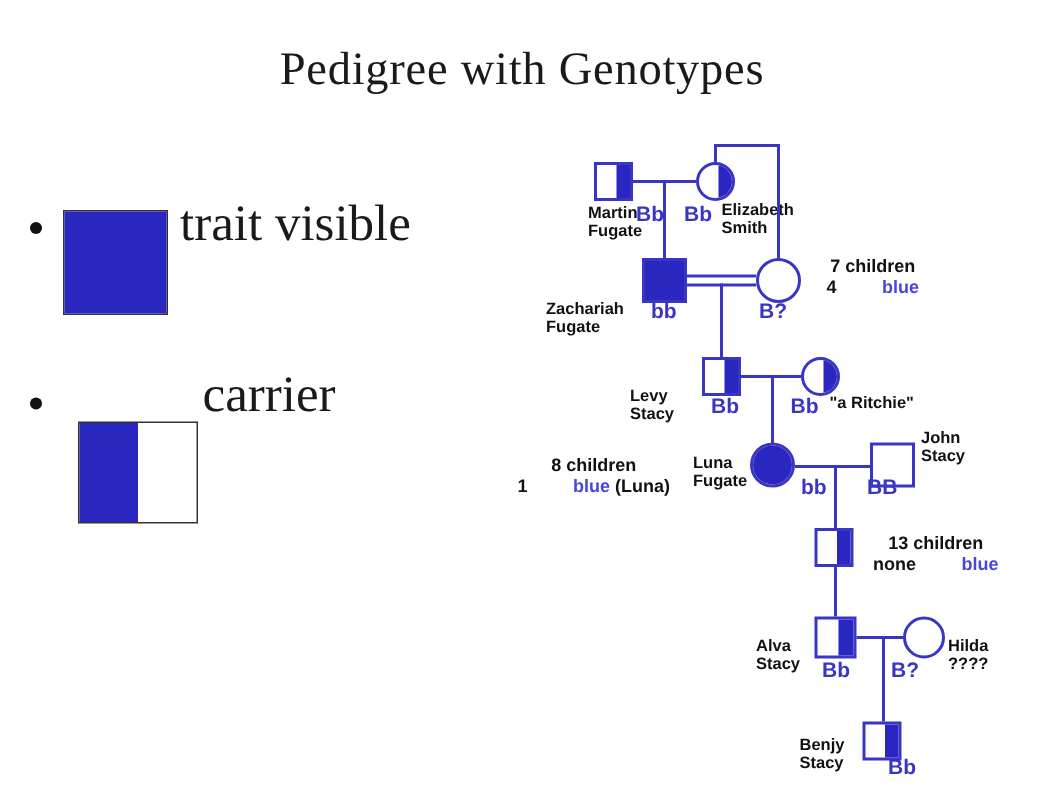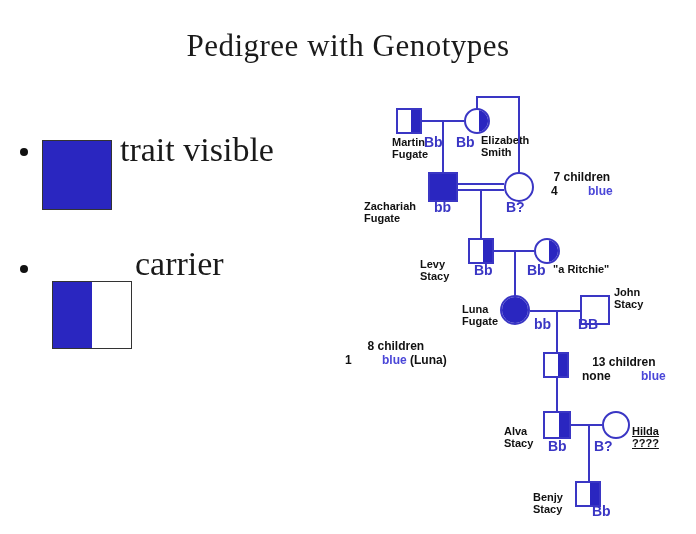--- a/index.html
+++ b/index.html
@@ -212,21 +212,21 @@
     <div class="geno" style="left:534px; top:316px;">bb</div>
 
     <div class="node square" style="left:580px; top:295px; width:30px; height:30px;"></div>
     <div class="geno" style="left:578px; top:316px;">BB</div>
     <div class="name" style="left:614px; top:286px;">John
 Stacy</div>
 
     <div class="line h" style="left:530px; top:310px; width:50px;"></div>
     <div class="line v" style="left:556px; top:310px; height:46px;"></div>
 
-    <div class="note" style="left:345px; top:303px;margin-top:36px;">
+    <div class="note" style="left:345px; top:303px;">
       <div><span>8 children</span></div>
       <div><span>1 </span><span class="blue">blue</span><span> (Luna)</span></div>
     </div>
 
     <div class="node square" style="left:543px; top:352px; width:26px; height:26px;">
       <div class="half-right"></div>
     </div>
     <div class="line v" style="left:556px; top:378px; height:34px;"></div>
 
     <div class="note" style="left:582px; top:355px;">
@@ -236,21 +236,21 @@
 
     <div class="node square" style="left:543px; top:411px; width:28px; height:28px;">
       <div class="half-right"></div>
     </div>
     <div class="name" style="left:504px; top:425px;">Alva
 Stacy</div>
     <div class="geno" style="left:548px; top:438px;">Bb</div>
 
     <div class="node circle" style="left:602px; top:411px; width:28px; height:28px;"></div>
     <div class="geno" style="left:594px; top:438px;">B?</div>
-    <div class="name" style="left:632px; top:425px;text-decoration:underline;">Hilda
+    <div class="name" style="left:632px; top:425px;">Hilda
 ????</div>
 
     <div class="line h" style="left:571px; top:424px; width:31px;"></div>
     <div class="line v" style="left:588px; top:424px; height:58px;"></div>
 
     <div class="node square" style="left:575px; top:481px; width:26px; height:26px;">
       <div class="half-right"></div>
     </div>
     <div class="name" style="left:533px; top:491px;">Benjy
 Stacy</div>

